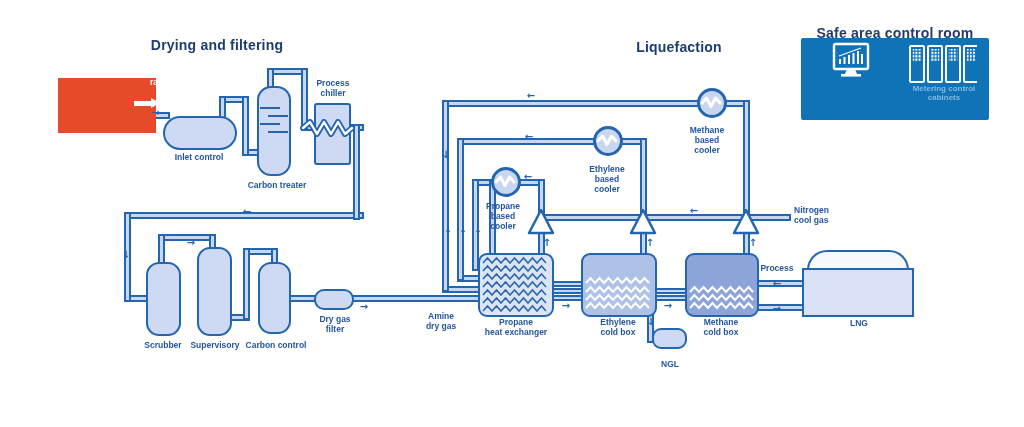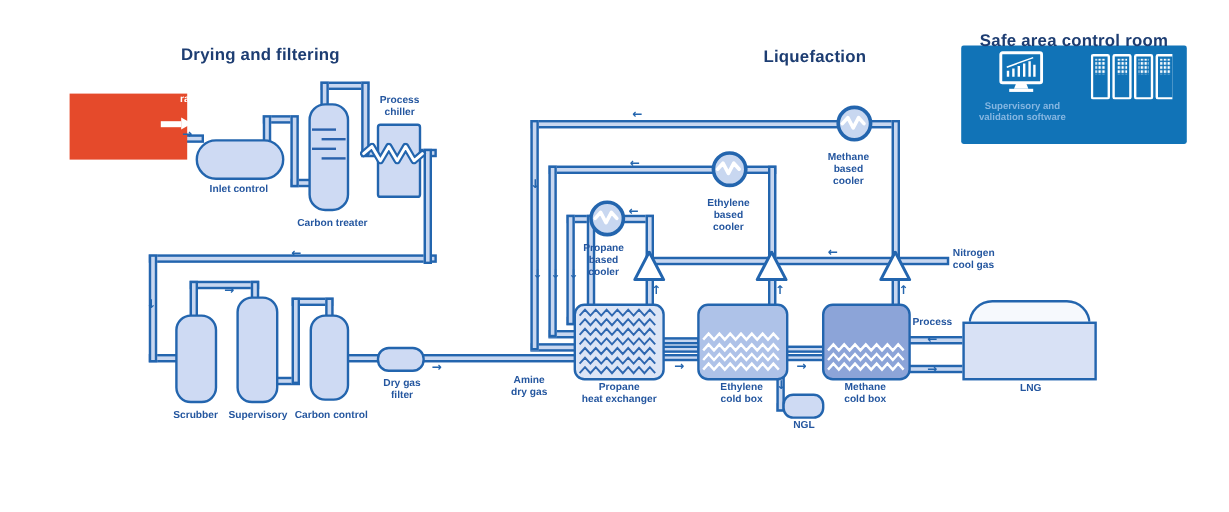--- a/index.html
+++ b/index.html
@@ -230,22 +230,22 @@
 cooler</div>
   <div class="lbl" style="left:681px;top:126px;width:52px;">Methane
 based
 cooler</div>
   <div class="lbl" style="left:476px;top:318px;width:80px;">Propane
 heat exchanger</div>
   <div class="lbl" style="left:588px;top:318px;width:60px;">Ethylene
 cold box</div>
   <div class="lbl" style="left:691px;top:318px;width:60px;">Methane
 cold box</div>
-  <div class="lbl" style="left:655px;top:350px;width:30px;">NGL</div>
+  <div class="lbl" style="left:655px;top:360px;width:30px;">NGL</div>
   <div class="lbl" style="left:844px;top:319px;width:30px;">LNG</div>
   <div class="lbl" style="left:755px;top:264px;width:44px;">Process</div>
   <div class="lbl lbl-left" style="left:794px;top:206px;width:54px;">Nitrogen
 cool gas</div>
 
-  <div class="ctl" style="left:805px;top:84px;width:94px;">Supervisory and
-validation software</div>
+  <div class="ctl" style="left:897px;top:84px;width:94px;">Metering control
+cabinets</div>
 
 </div>
 
 </body></html>

